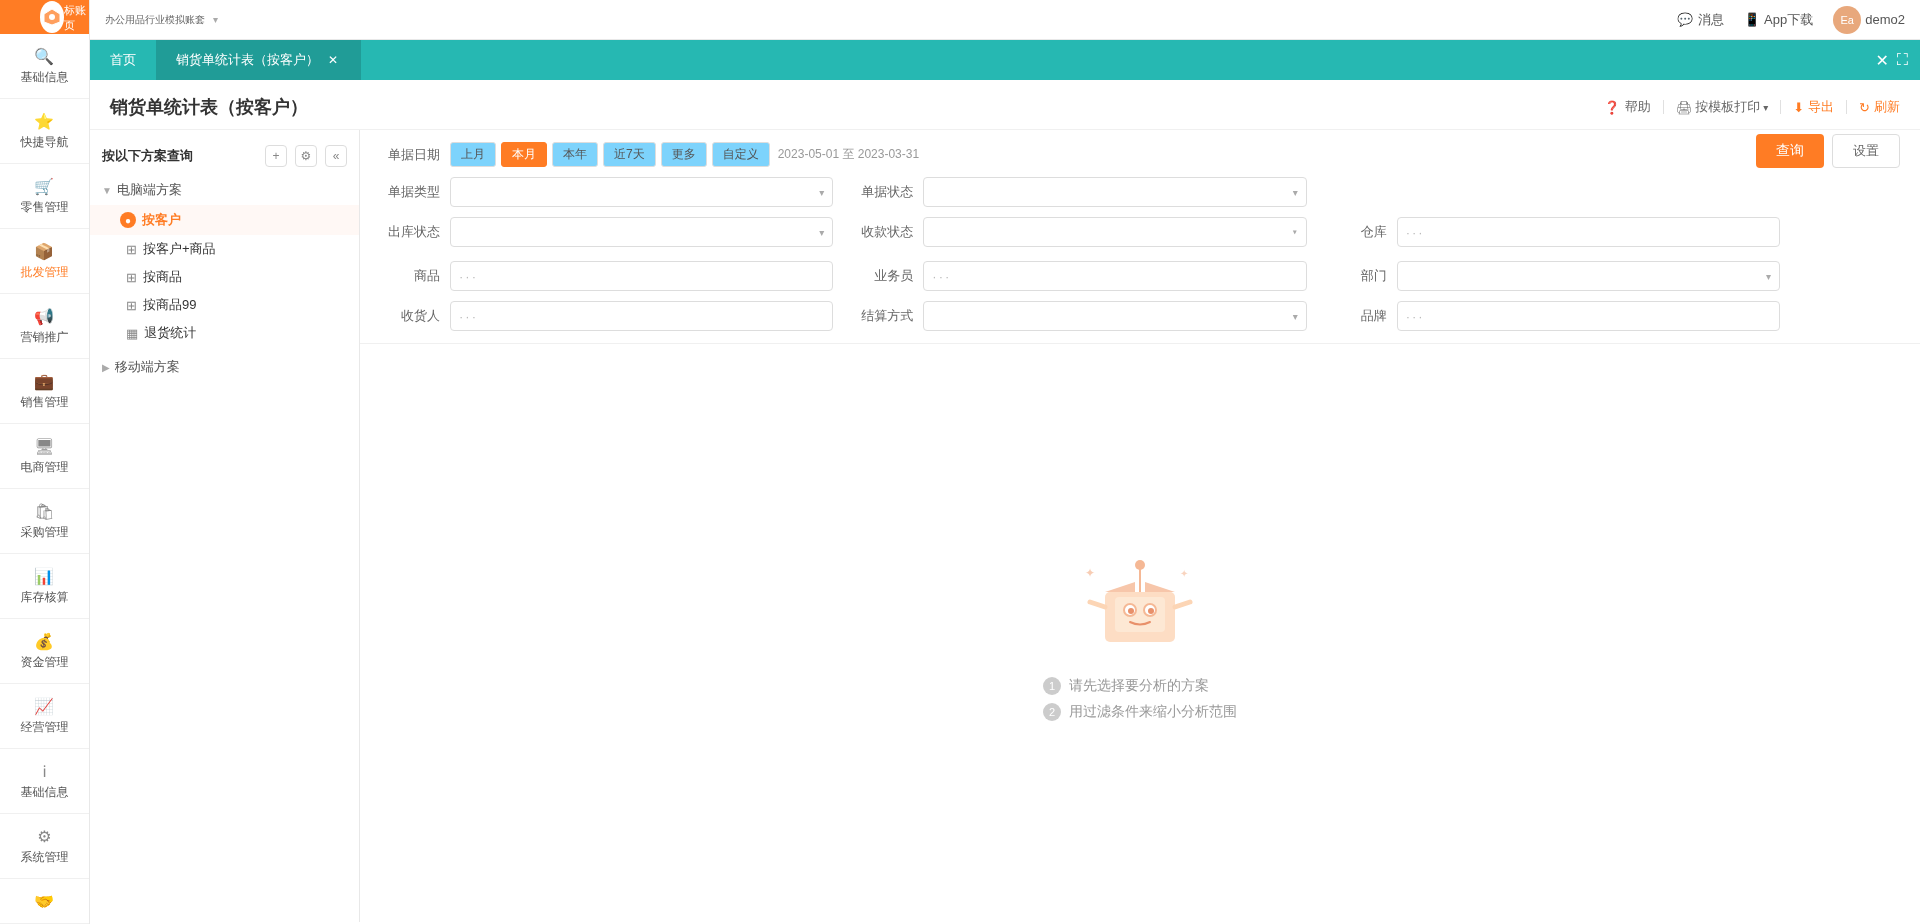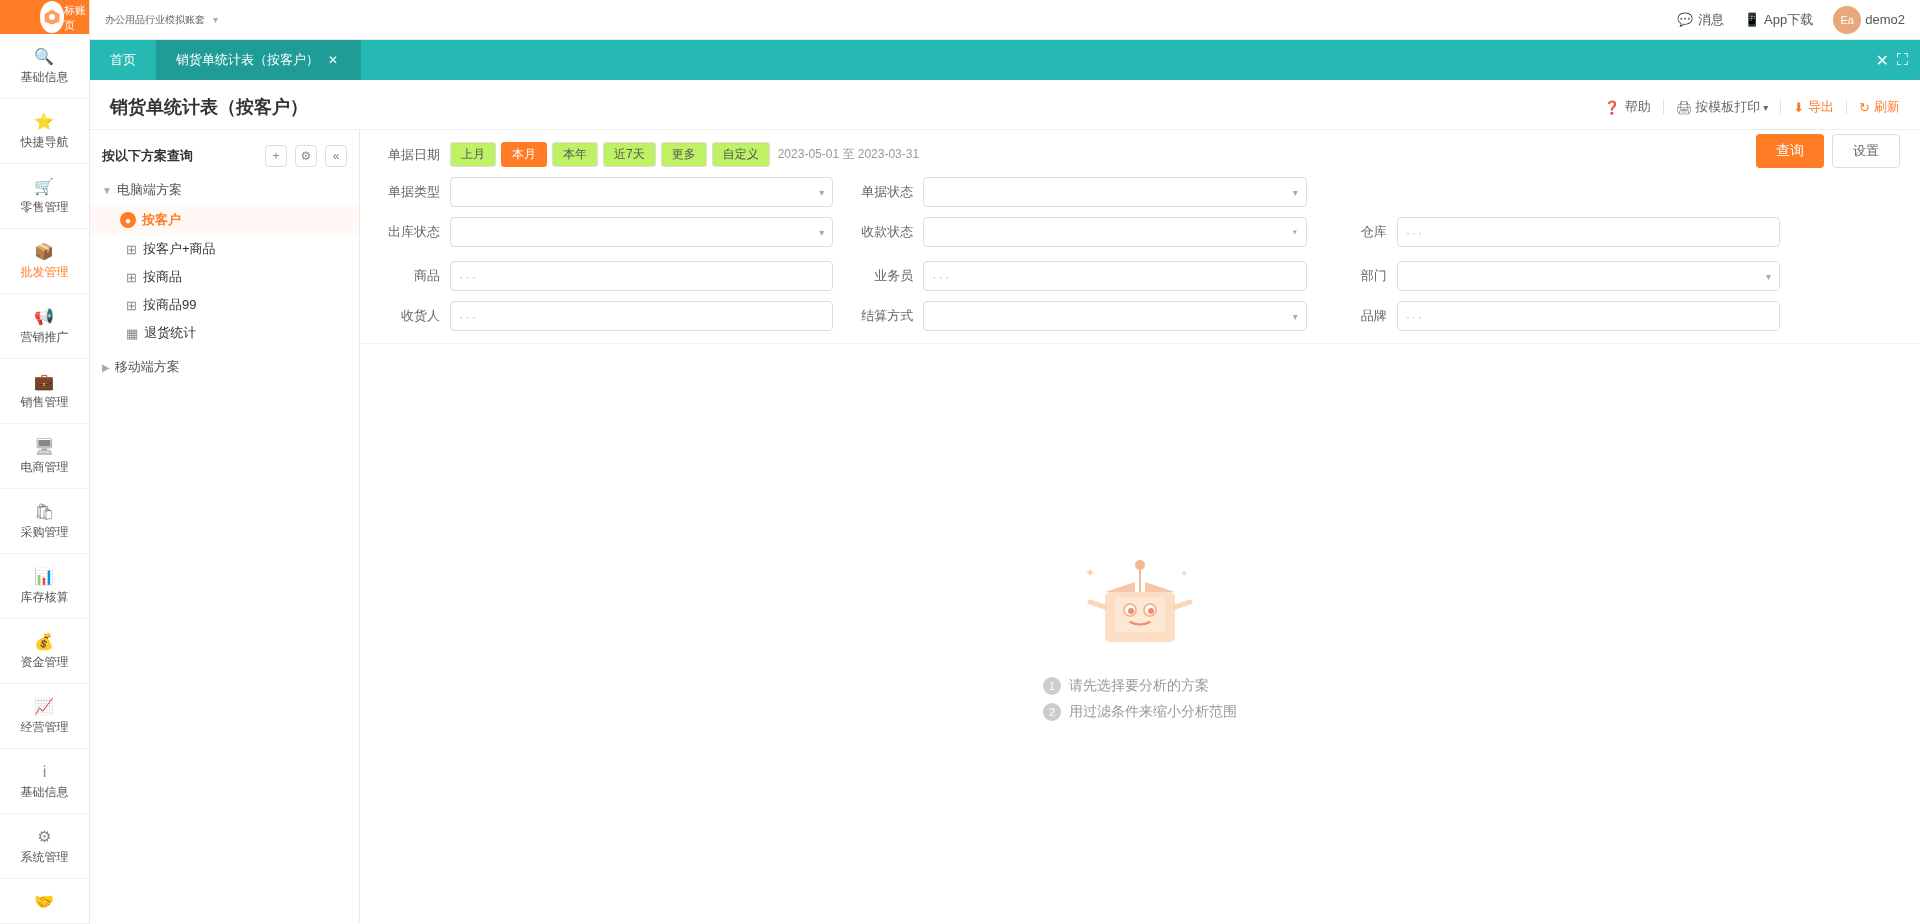--- a/index.html
+++ b/index.html
@@ -75,21 +75,21 @@
     
     .filter-area { padding: 12px 20px; border-bottom: 1px solid #f0f0f0; }
     .filter-item-label { width: 70px; font-size: 13px; color: #666; text-align: right; padding-right: 10px; flex-shrink: 0; }
     .filter-input { flex: 1; height: 30px; border: 1px solid #ddd; border-radius: 4px; padding: 0 8px; font-size: 13px; display: flex; align-items: center; cursor: pointer; background: #fff; justify-content: space-between; }
     .filter-input .placeholder { color: #bbb; }
     .filter-input .dots { color: #bbb; letter-spacing: 2px; }
 
     
     .date-row { display: flex; align-items: center; margin-bottom: 10px; }
     .date-btns { display: flex; align-items: center; gap: 5px; }
-    .date-btn { padding: 3px 10px; border: 1px solid #ddd; border-radius: 3px; font-size: 12px; cursor: pointer; background: #bef264; color: #555; }
+    .date-btn { padding: 3px 10px; border: 1px solid #ddd; border-radius: 3px; font-size: 12px; cursor: pointer; background: #7dd3fc; color: #555; }
     .date-btn.active { background: #ff7c24; border-color: #ff7c24; color: #fff; }
     .date-range { font-size: 12px; color: #999; margin-left: 8px; }
 
     
     .dropdown-arrow { color: #aaa; font-size: 10px; }
 
     
     .collapse-bar { text-align: center; padding: 6px; background: #fafafa; border-top: 1px solid #f0f0f0; cursor: pointer; }
     .collapse-bar span { font-size: 12px; color: #999; }
     .btn-query { background: #ff7c24; color: #fff; border: none; border-radius: 4px; padding: 8px 20px; font-size: 14px; cursor: pointer; }

